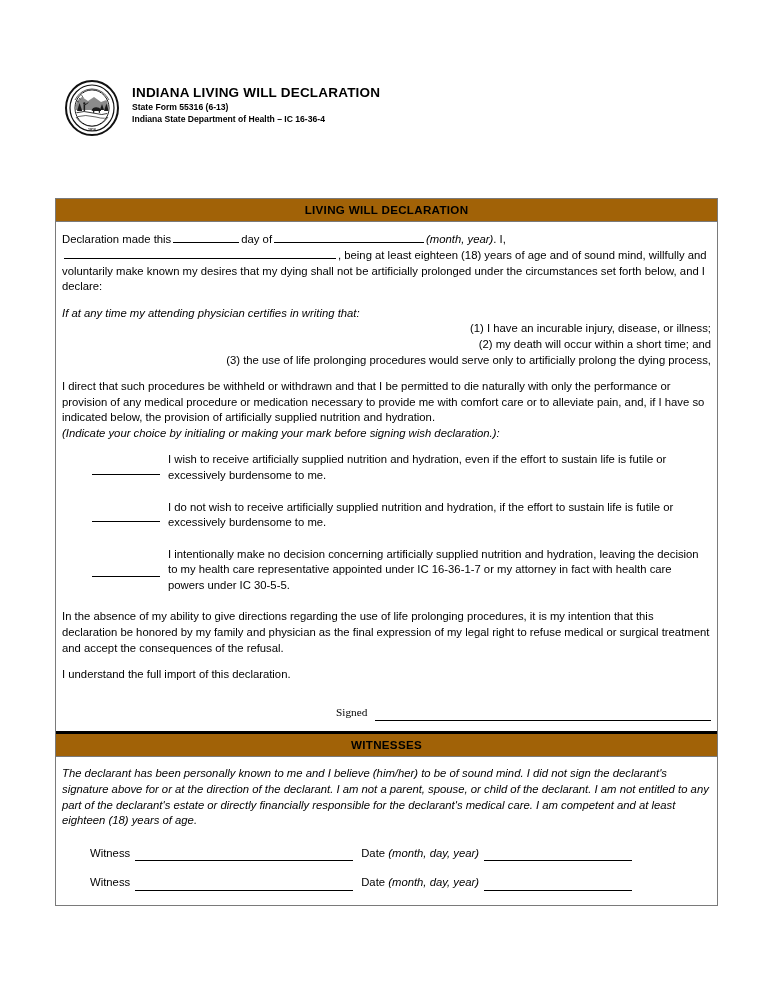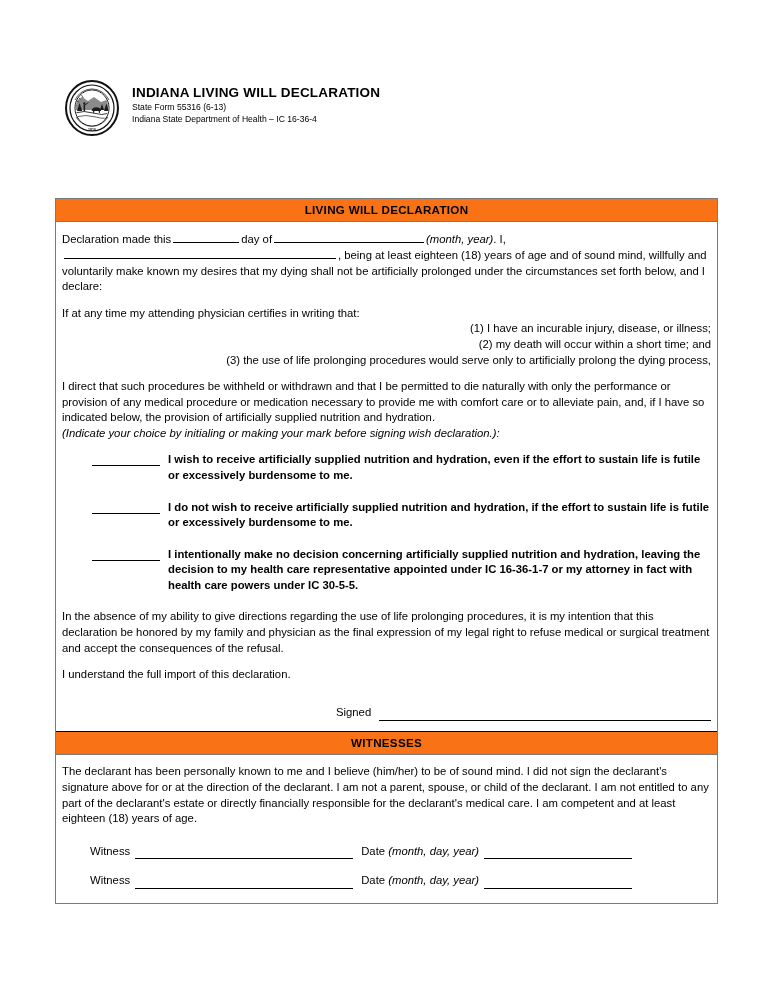--- a/index.html
+++ b/index.html
@@ -46,20 +46,21 @@
     font-size: 13.5px;
     font-weight: bold;
     letter-spacing: 0.2px;
     line-height: 1.15;
     white-space: nowrap;
   }
   .form-sub {
     font-size: 8.6px;
     line-height: 1.45;
     white-space: nowrap;
+    font-weight: bold;
   }
 
   
   .intro {
     position: absolute;
     left: 86px;
     top: 155px;
     width: 615px;
     font-size: 11.4px;
     line-height: 1.42;
@@ -69,43 +70,43 @@
   .doc-table {
     position: absolute;
     left: 55px;
     top: 198px;
     width: 663px;
     border: 1px solid #7a7a7a;
     box-sizing: border-box;
     background: #fff;
   }
   .band {
-    background: #f97316;
+    background: #a16207;
     border-bottom: 1px solid #7a7a7a;
     text-align: center;
     font-size: 11.6px;
     font-weight: bold;
     letter-spacing: 0.3px;
     padding: 4px 0 5px 0;
   }
   .band.second {
-    border-top: 1px solid #000000;
+    border-top: 3px solid #000000;
   }
   .section-body {
     padding: 9px 6px 10px 6px;
     font-size: 11.3px;
     line-height: 1.38;
   }
   .section-body.witness-body {
     padding: 9px 6px 14px 6px;
   }
 
   p.blk { margin: 0 0 11px 0; }
   p.blk:last-child { margin-bottom: 0; }
-  .tight { margin-bottom: 0 !important; }
+  .tight { margin-bottom: 0 !important; font-style: italic; }
 
   .ital { font-style: italic; }
 
   
   .rule {
     display: inline-block;
     border-bottom: 1px solid #000;
     height: 0.95em;
     vertical-align: baseline;
     margin: 0 2px;
@@ -119,42 +120,42 @@
     padding: 0;
     list-style: none;
     text-align: right;
   }
   .conditions li { padding-left: 17px; }
 
   
   .choice {
     display: flex;
     margin: 0 0 16px 0;
-    align-items: flex-start;
-    font-weight: bold;
+    align-items: center;
   }
   .choice .init-rule {
     flex: 0 0 68px;
     border-bottom: 1px solid #000;
     height: 13px;
     margin-left: 30px;
     margin-right: 8px;
   }
   .choice .choice-text { flex: 1 1 auto; }
 
   
   .sig-wrap {
     margin-top: 22px;
     display: flex;
     justify-content: flex-end;
   }
   .sig-inner { width: 375px; }
   .sig-row {
     display: flex;
     align-items: flex-end;
+    font-family: Liberation Serif, serif;
   }
   .sig-label {
     flex: 0 0 auto;
     padding-right: 8px;
     padding-bottom: 1px;
     font-size: 11.3px;
   }
   .sig-line {
     flex: 1 1 auto;
     border-bottom: 1px solid #000;

